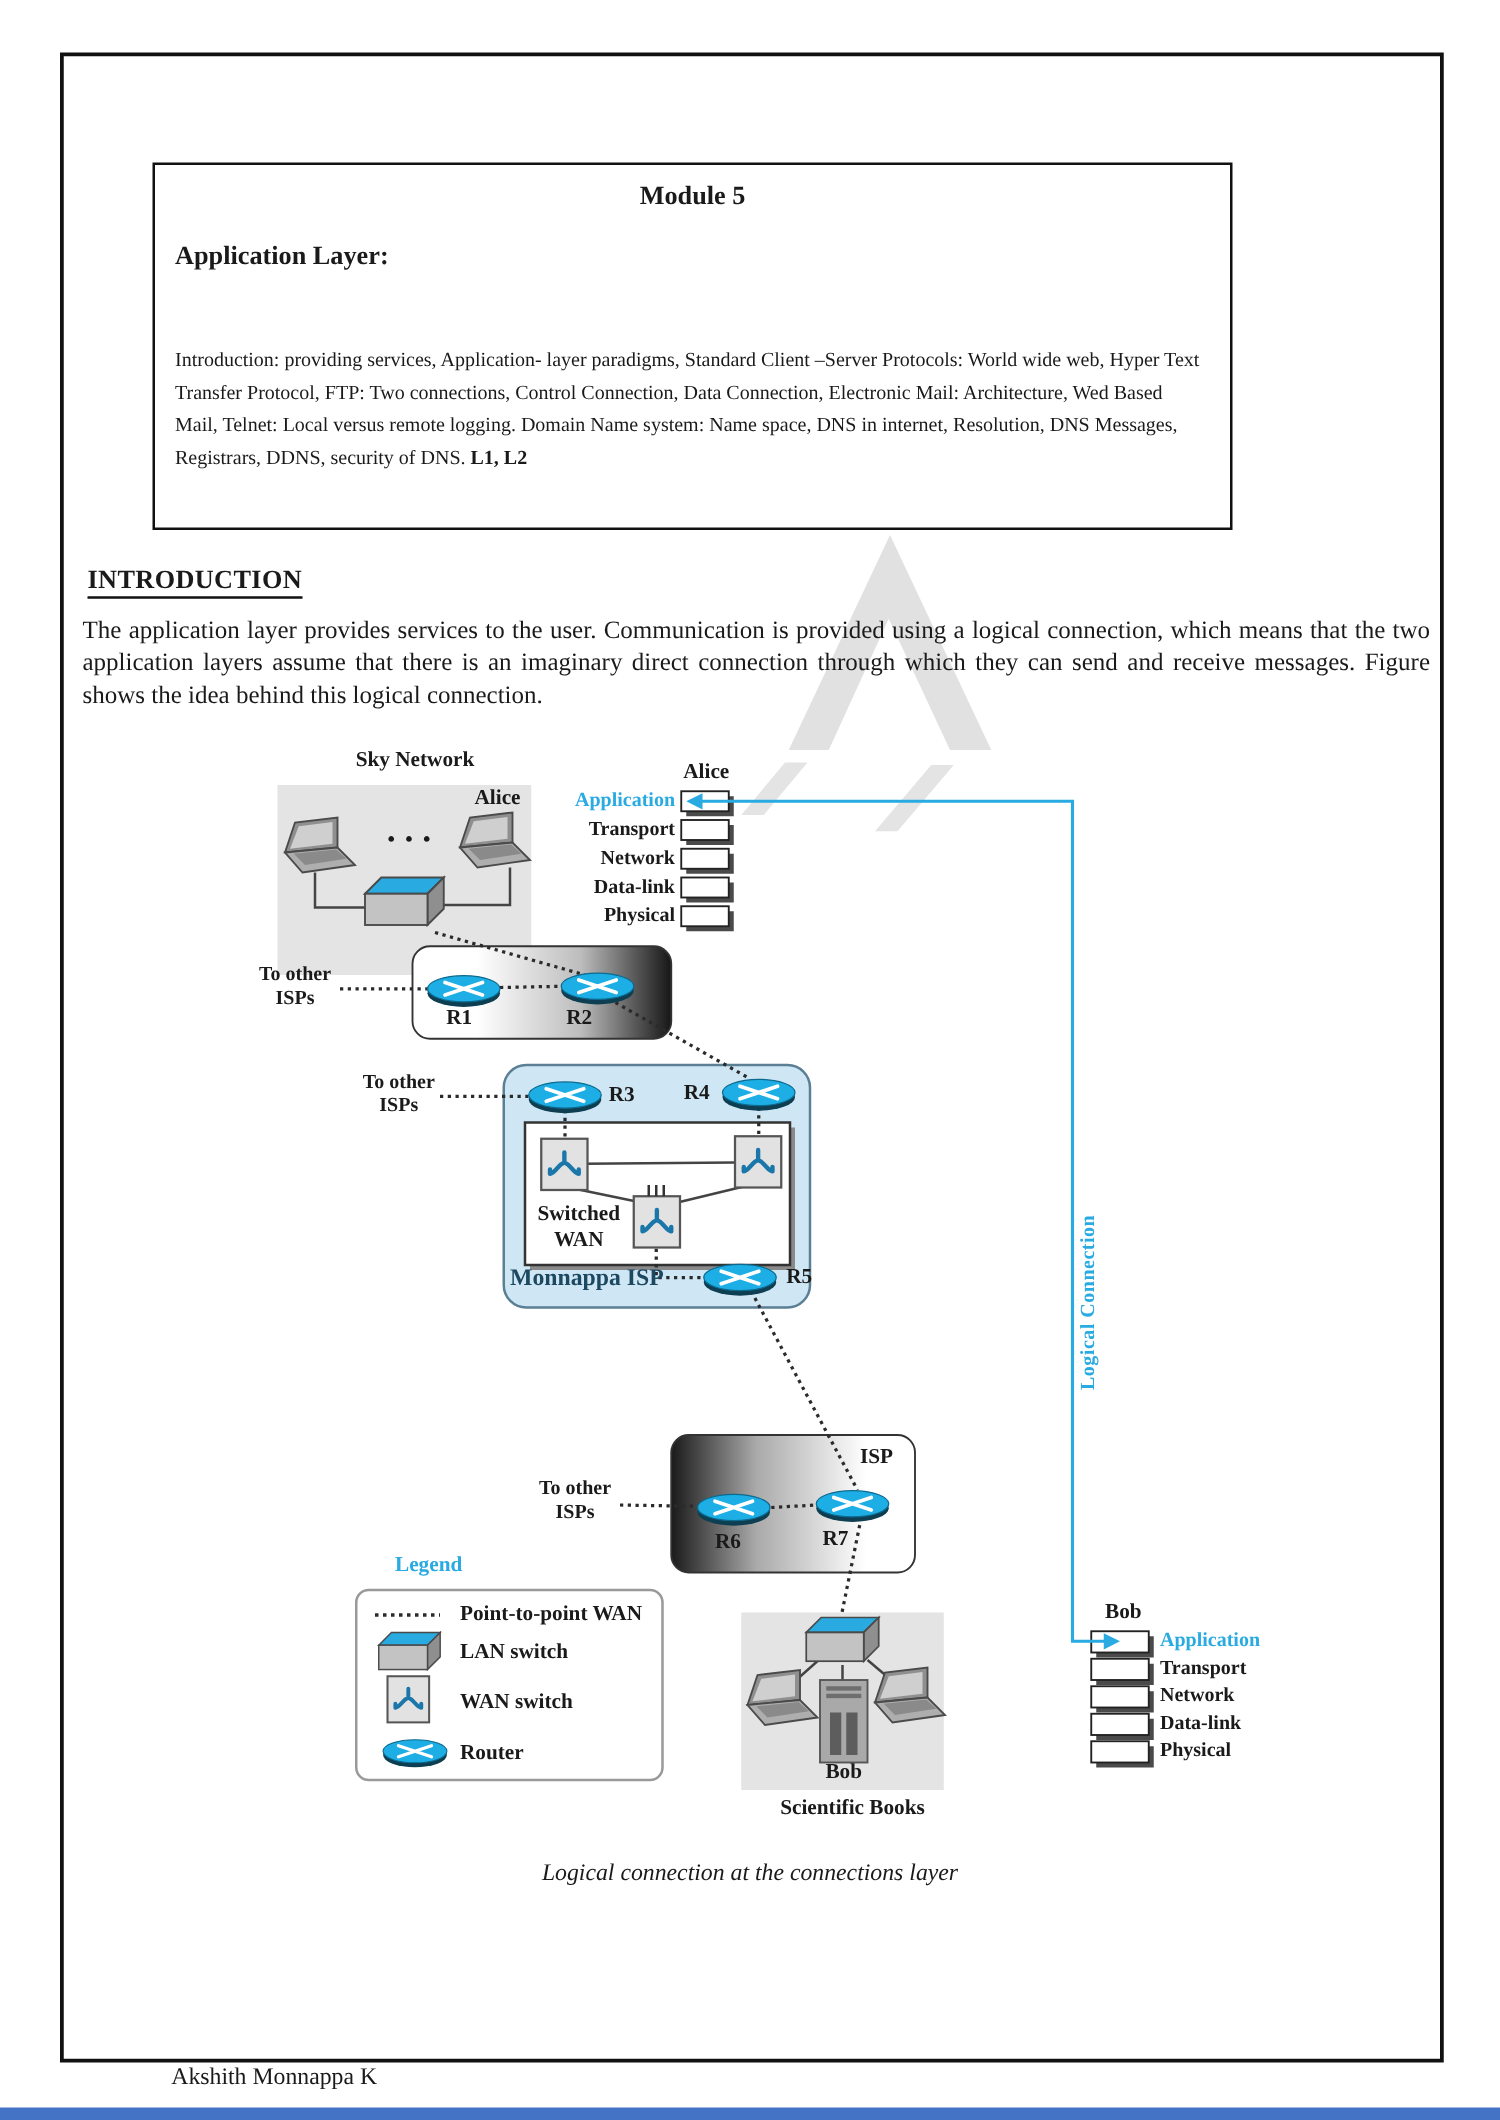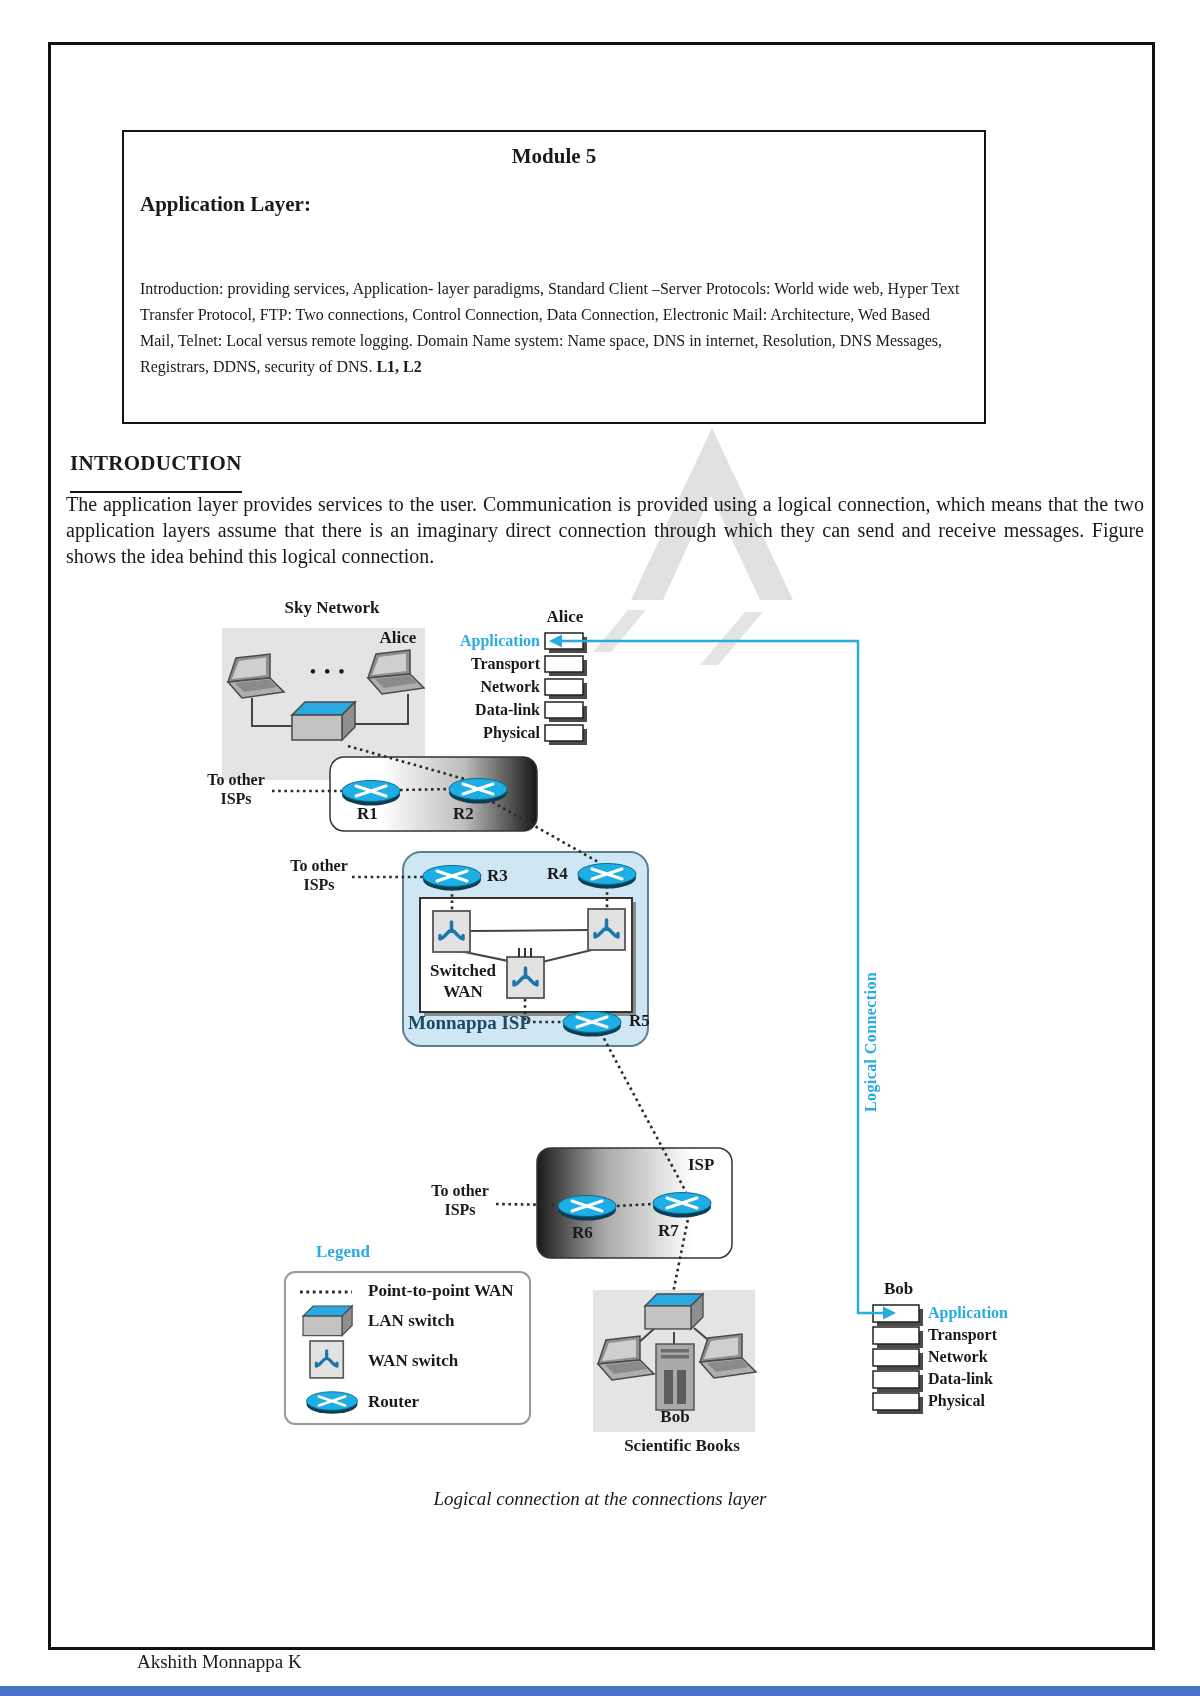--- a/index.html
+++ b/index.html
@@ -6,21 +6,21 @@
   .page{position:relative;width:1200px;height:1696px;background:#fff;overflow:hidden;
         font-family:"Liberation Serif",serif;color:#1a1a1a;}
   .abs{position:absolute;}
   .page-header{left:137px;top:16px;font-size:20px;letter-spacing:.4px;}
   .page-border{left:48px;top:42px;width:1101px;height:1602px;border:3px solid #111;pointer-events:none;z-index:5;}
   .module-box{left:122px;top:130px;width:860px;height:290px;border:2px solid #111;z-index:2;}
   .module-title{position:absolute;left:0;top:12px;width:100%;text-align:center;font-weight:bold;font-size:21px;}
   .module-heading{position:absolute;left:16px;top:60px;font-weight:bold;font-size:21px;}
   .module-body{position:absolute;left:16px;top:108px;width:824px;font-size:16px;line-height:26px;margin-top:36px;}
   .intro-heading{left:70px;top:451px;font-size:21px;font-weight:bold;letter-spacing:.3px;
-                 border-bottom:2.5px solid #111;padding-bottom:15px;z-index:2;}
+                 border-bottom:2.5px solid #111;padding-bottom:1px;z-index:2;}
   .intro-para{left:66px;top:491px;width:1078px;font-size:20px;line-height:26px;text-align:justify;z-index:2;}
   .fig-label{z-index:3;font-size:17px;font-weight:600;}
   .small-label{z-index:3;font-size:16px;font-weight:600;line-height:19px;}
   .center{text-align:center;}
   .right{text-align:right;}
   .cyan{color:#29abe2;}
   .stack-label{z-index:3;font-size:16px;font-weight:600;line-height:18px;}
   .router-label{z-index:3;font-size:17px;font-weight:600;width:34px;text-align:left;}
   .national-isp{z-index:3;font-size:19px;font-weight:bold;color:#1d4861;}
   .logical-conn{left:862px;top:942px;height:170px;writing-mode:vertical-rl;transform:rotate(180deg);

